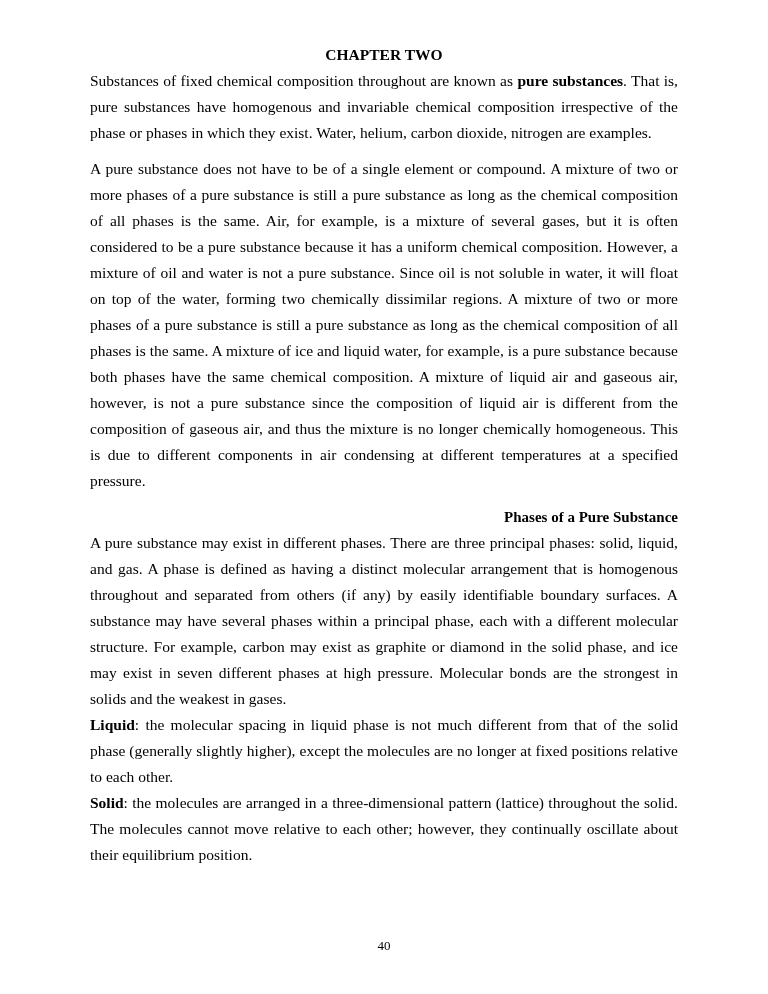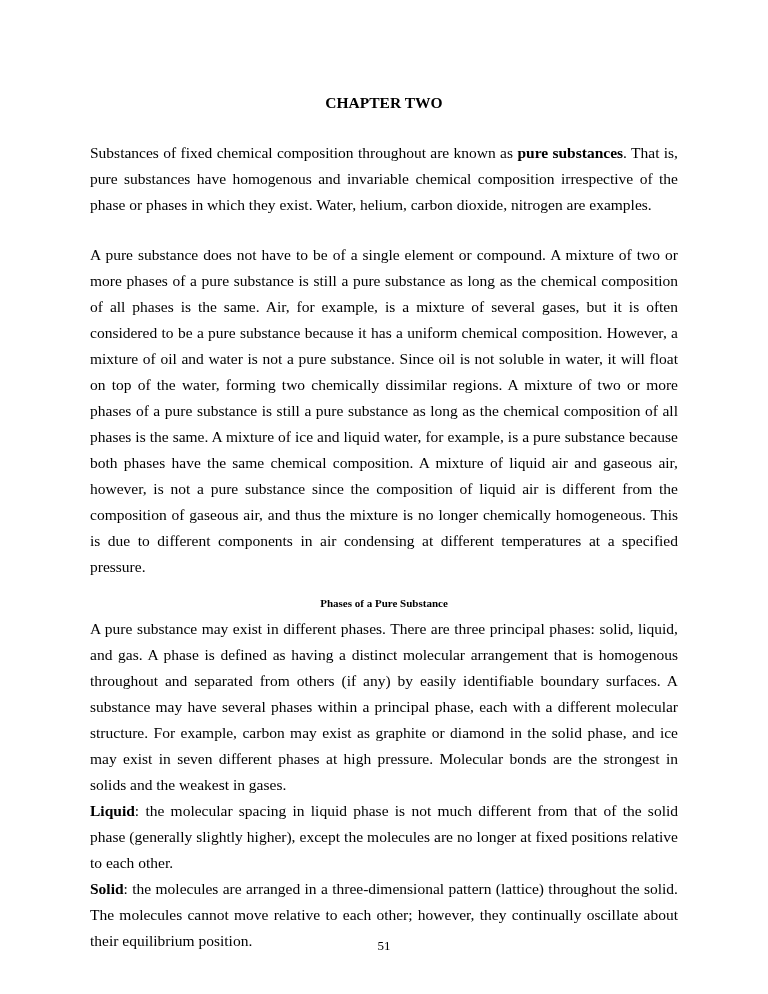--- a/index.html
+++ b/index.html
@@ -12,21 +12,21 @@
     height: 994px;
     font-family: "Liberation Serif", serif;
     color: #000000;
     -webkit-font-smoothing: antialiased;
   }
   .page {
     position: relative;
     width: 768px;
     height: 994px;
     box-sizing: border-box;
-    padding: 90px 90px 0 90px;
+    padding: 42px 90px 0 90px;
     background: #ffffff;
     overflow: hidden;
   }
   .chapter-title {
     font-size: 15.5px;
     font-weight: bold;
     text-align: center;
     margin: 0;
     line-height: 26px;
   }
@@ -38,28 +38,27 @@
     line-height: 26px;
   }
   .para {
     font-size: 15.5px;
     line-height: 26px;
     text-align: justify;
     margin: 0;
   }
   .para.spaced {
     margin-bottom: 10px;
-    margin-top: 24px;
   }
   .sub-heading {
-    font-size: 11px;
+    font-size: 15px;
     font-weight: bold;
     margin: 0;
     line-height: 26px;
-    text-align: center;
+    text-align: right;
   }
   .b {
     font-weight: bold;
   }
   .page-number {
     position: absolute;
     bottom: 40px;
     left: 0;
     right: 0;
     text-align: center;
@@ -80,15 +79,15 @@
   <p class="para spaced">A pure substance does not have to be of a single element or compound. A mixture of two or more phases of a pure substance is still a pure substance as long as the chemical composition of all phases is the same. Air, for example, is a mixture of several gases, but it is often considered to be a pure substance because it has a uniform chemical composition. However, a mixture of oil and water is not a pure substance. Since oil is not soluble in water, it will float on top of the water, forming two chemically dissimilar regions. A mixture of two or more phases of a pure substance is still a pure substance as long as the chemical composition of all phases is the same. A mixture of ice and liquid water, for example, is a pure substance because both phases have the same chemical composition. A mixture of liquid air and gaseous air, however, is not a pure substance since the composition of liquid air is different from the composition of gaseous air, and thus the mixture is no longer chemically homogeneous. This is due to different components in air condensing at different temperatures at a specified pressure.</p>
 
   <h3 class="sub-heading">Phases of a Pure Substance</h3>
 
   <p class="para">A pure substance may exist in different phases. There are three principal phases: solid, liquid, and gas. A phase is defined as having a distinct molecular arrangement that is homogenous throughout and separated from others (if any) by easily identifiable boundary surfaces. A substance may have several phases within a principal phase, each with a different molecular structure. For example, carbon may exist as graphite or diamond in the solid phase, and ice may exist in seven different phases at high pressure. Molecular bonds are the strongest in solids and the weakest in gases.</p>
 
   <p class="para"><span class="b">Liquid</span><span>: the molecular spacing in liquid phase is not much different from that of the solid phase (generally slightly higher), except the molecules are no longer at fixed positions relative to each other.</span></p>
 
   <p class="para"><span class="b">Solid</span><span>: the molecules are arranged in a three-dimensional pattern (lattice) throughout the solid. The molecules cannot move relative to each other; however, they continually oscillate about their equilibrium position.</span></p>
 
-  <div class="page-number">51</div>
+  <div class="page-number">40</div>
 
 </div>
 
 </body></html>

